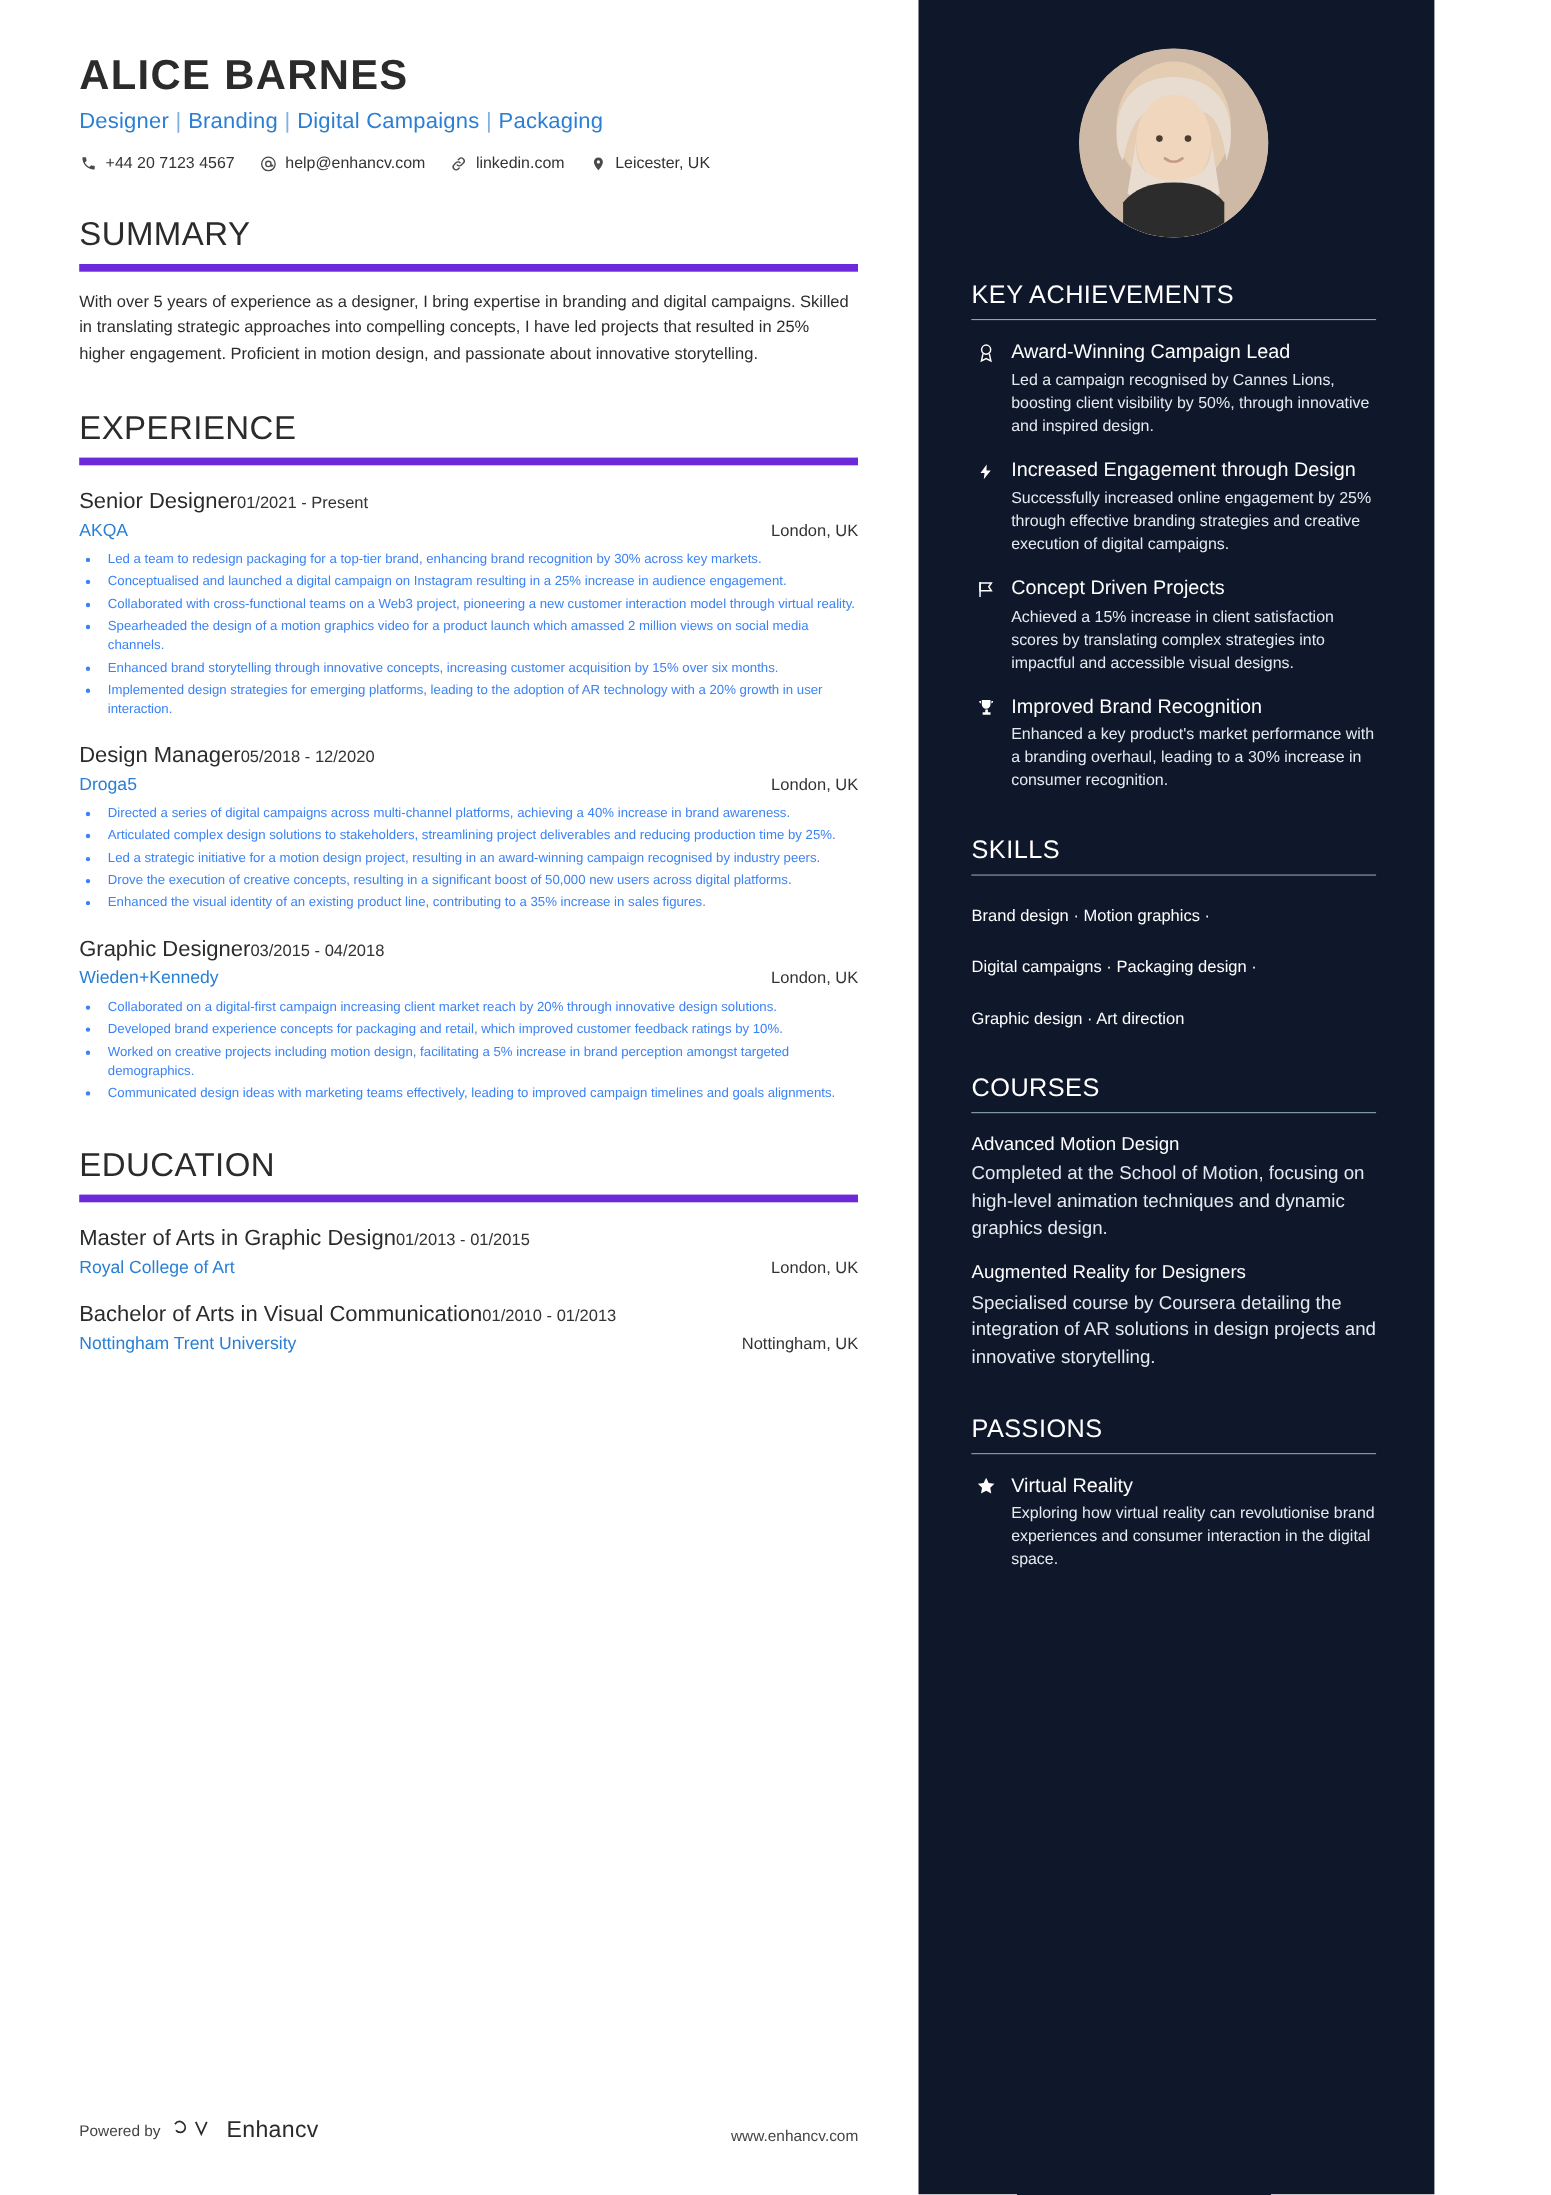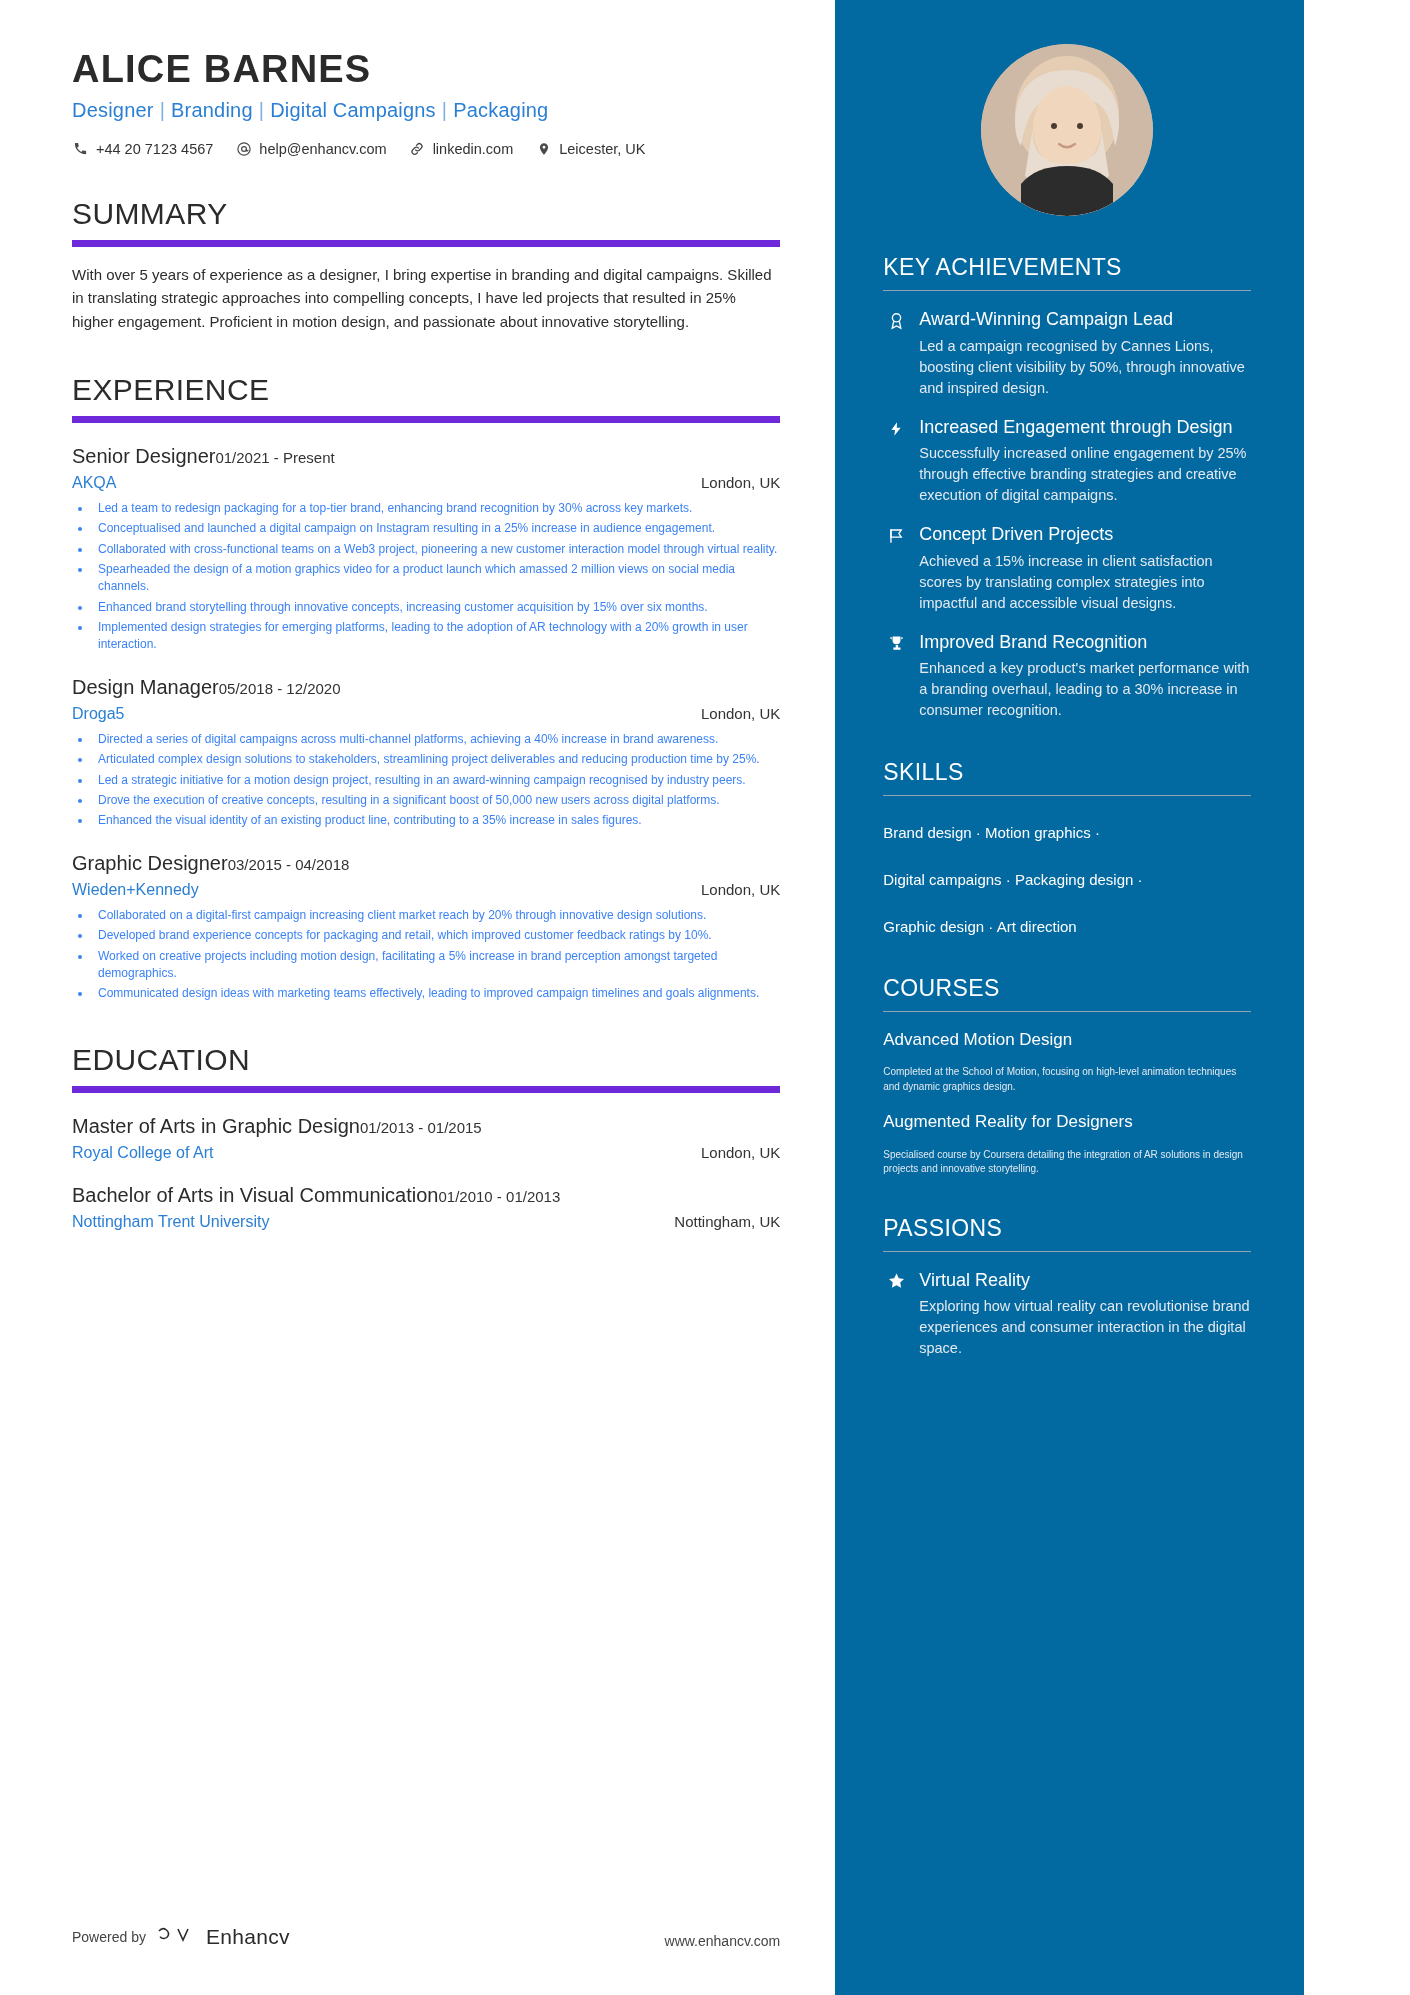--- a/index.html
+++ b/index.html
@@ -116,21 +116,21 @@
     justify-content: space-between;
     font-size: 14px;
     color: #444;
   }
   .powered { display: flex; align-items: center; gap: 10px; }
   .enhancv-word { font-size: 21px; color: #2b2b2b; letter-spacing: .3px; }
 
   
   .right {
     width: 505px;
-    background: #0369a1;
+    background: #0f172a;
     color: #ffffff;
     padding: 44px 53px 0 48px;
   }
   .avatar-wrap { display: flex; justify-content: center; }
   .avatar {
     width: 172px;
     height: 172px;
     border-radius: 50%;
     overflow: hidden;
     background: #d8c3ad;
@@ -163,21 +163,21 @@
     margin-top: 5px;
   }
   .skills-line {
     font-size: 15px;
     color: #ffffff;
     margin-top: 26px;
     line-height: 1.4;
   }
   .course { margin-top: 17px; }
   .course-title { font-size: 17px; color: #ffffff; line-height: 1.25; }
-  .course-desc { font-size: 10px; line-height: 1.45; color: #e4eaf0; margin-top: 15px; }
+  .course-desc { font-size: 17px; line-height: 1.45; color: #e4eaf0; margin-top: 5px; }
 </style>
 </head>
 <body>
 
 <div class="page">
 
   <div class="left">
 
     <div class="name">ALICE BARNES</div>
 

